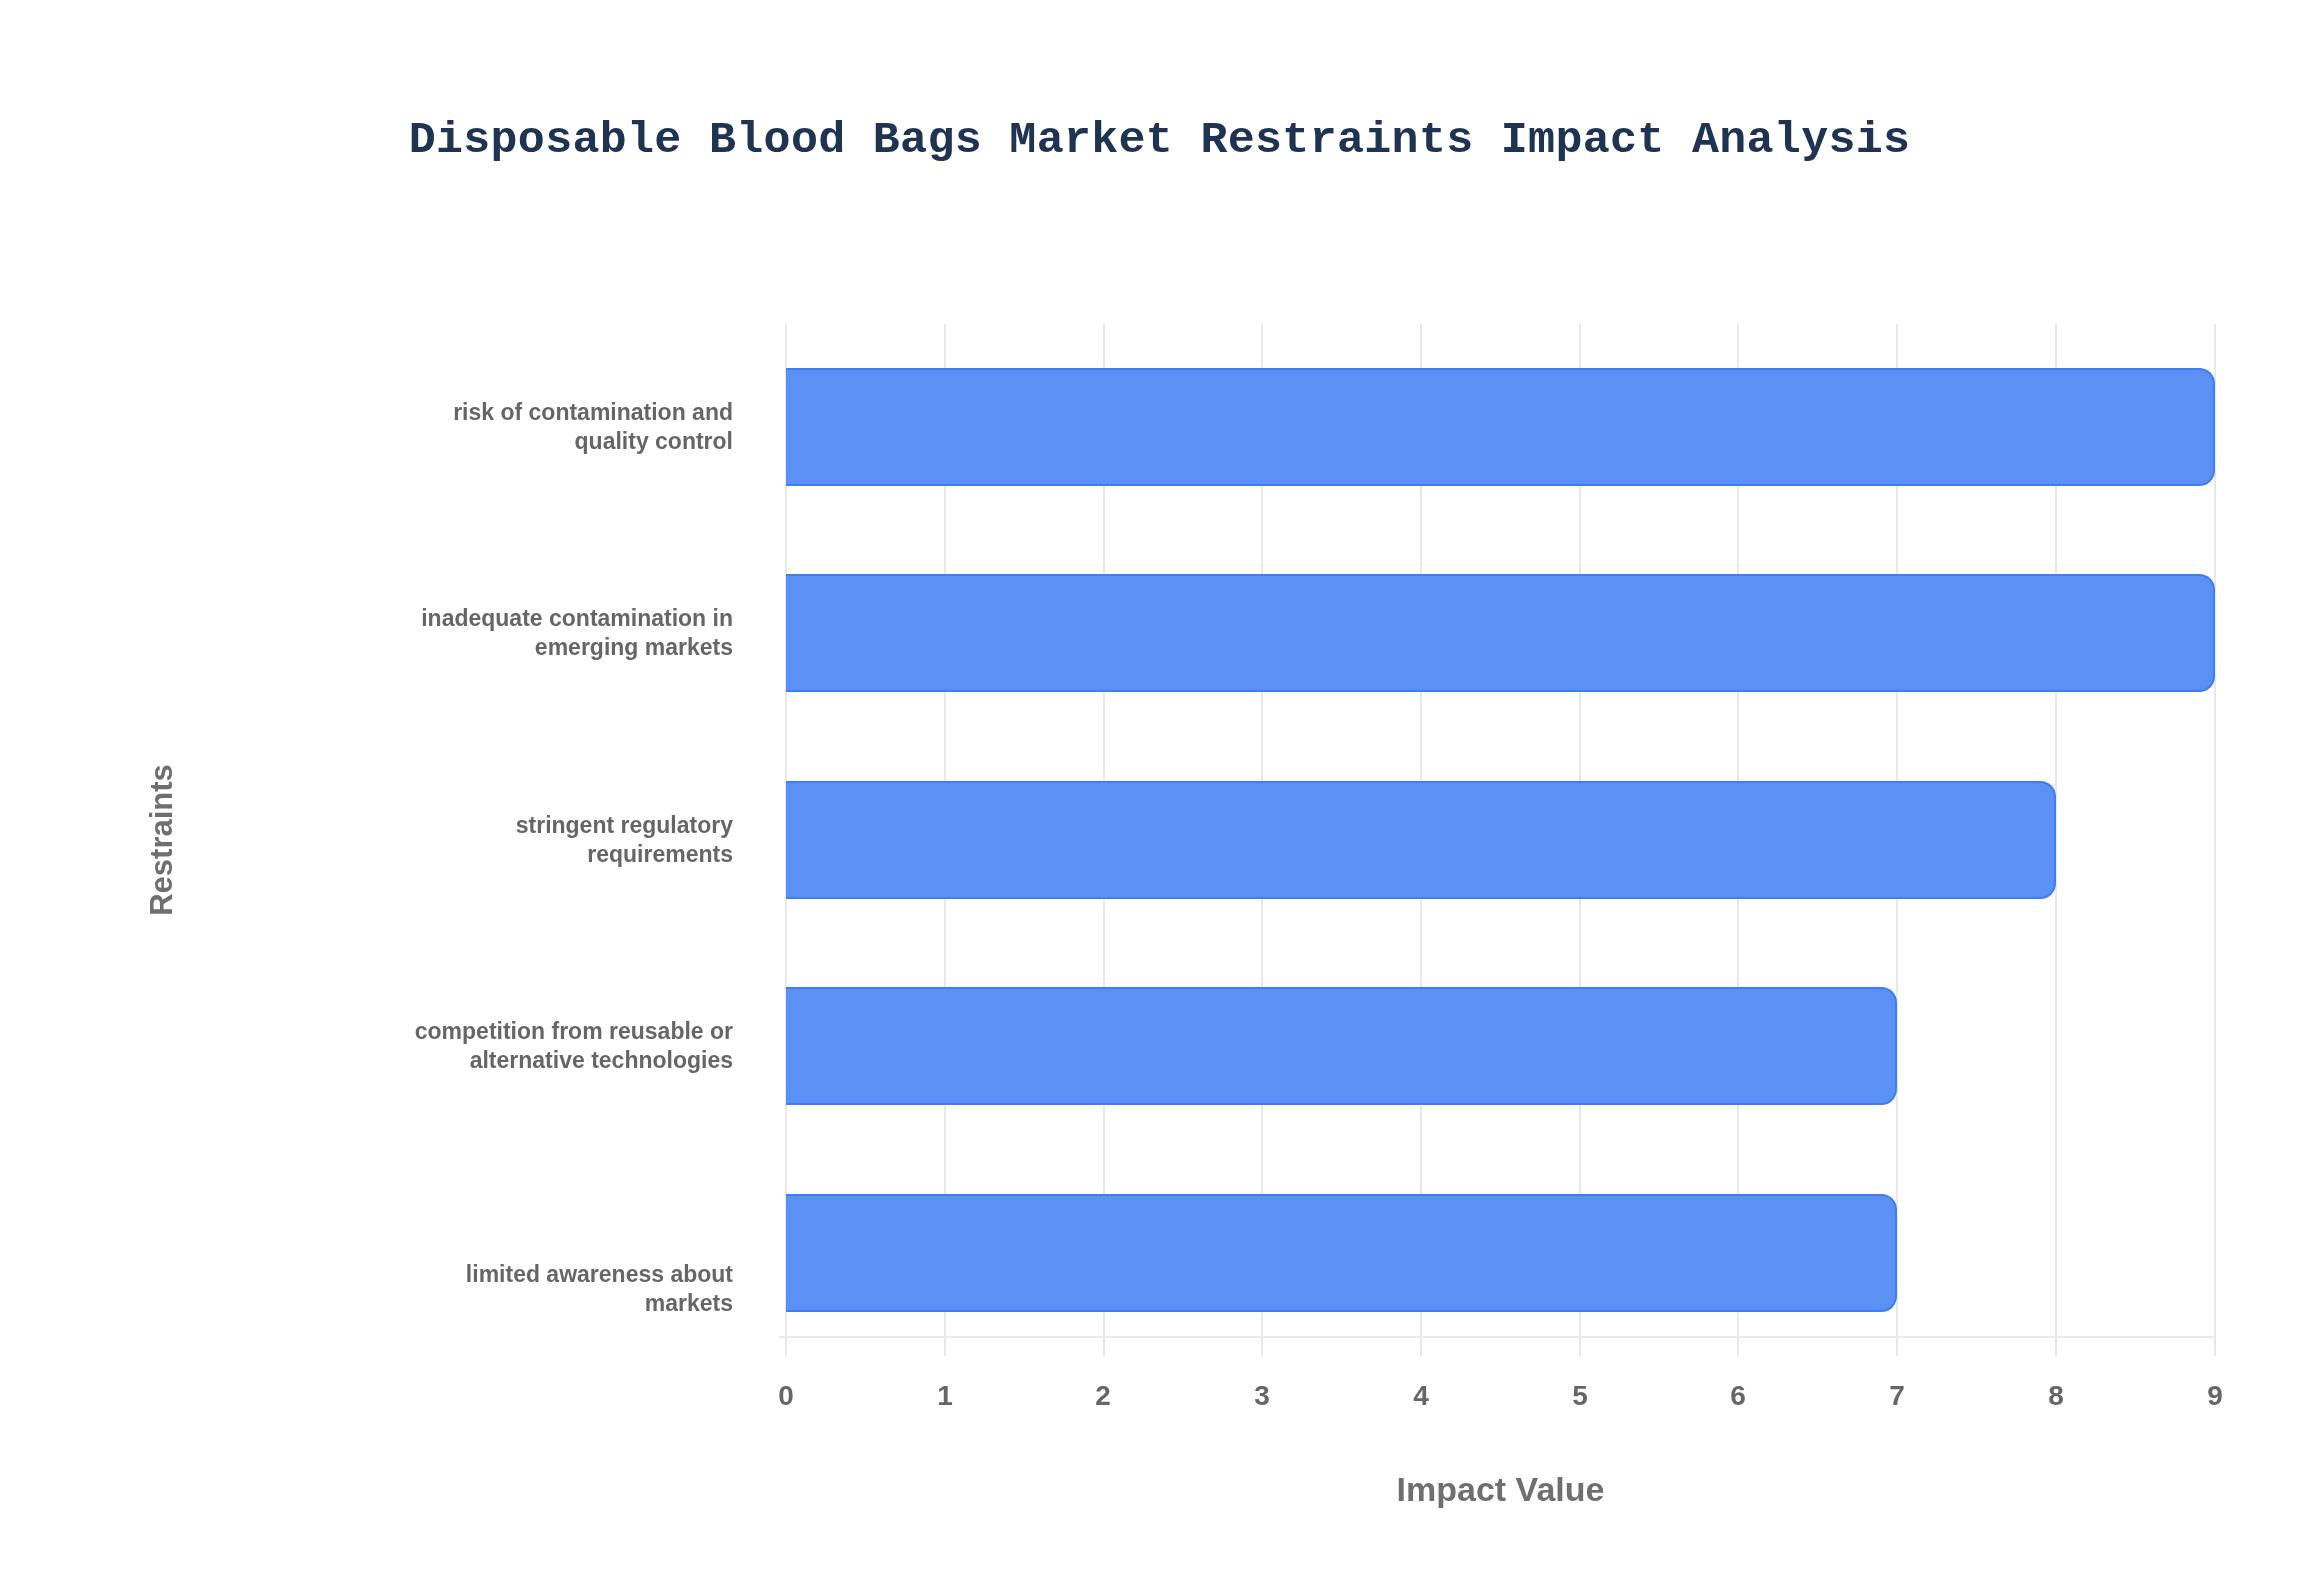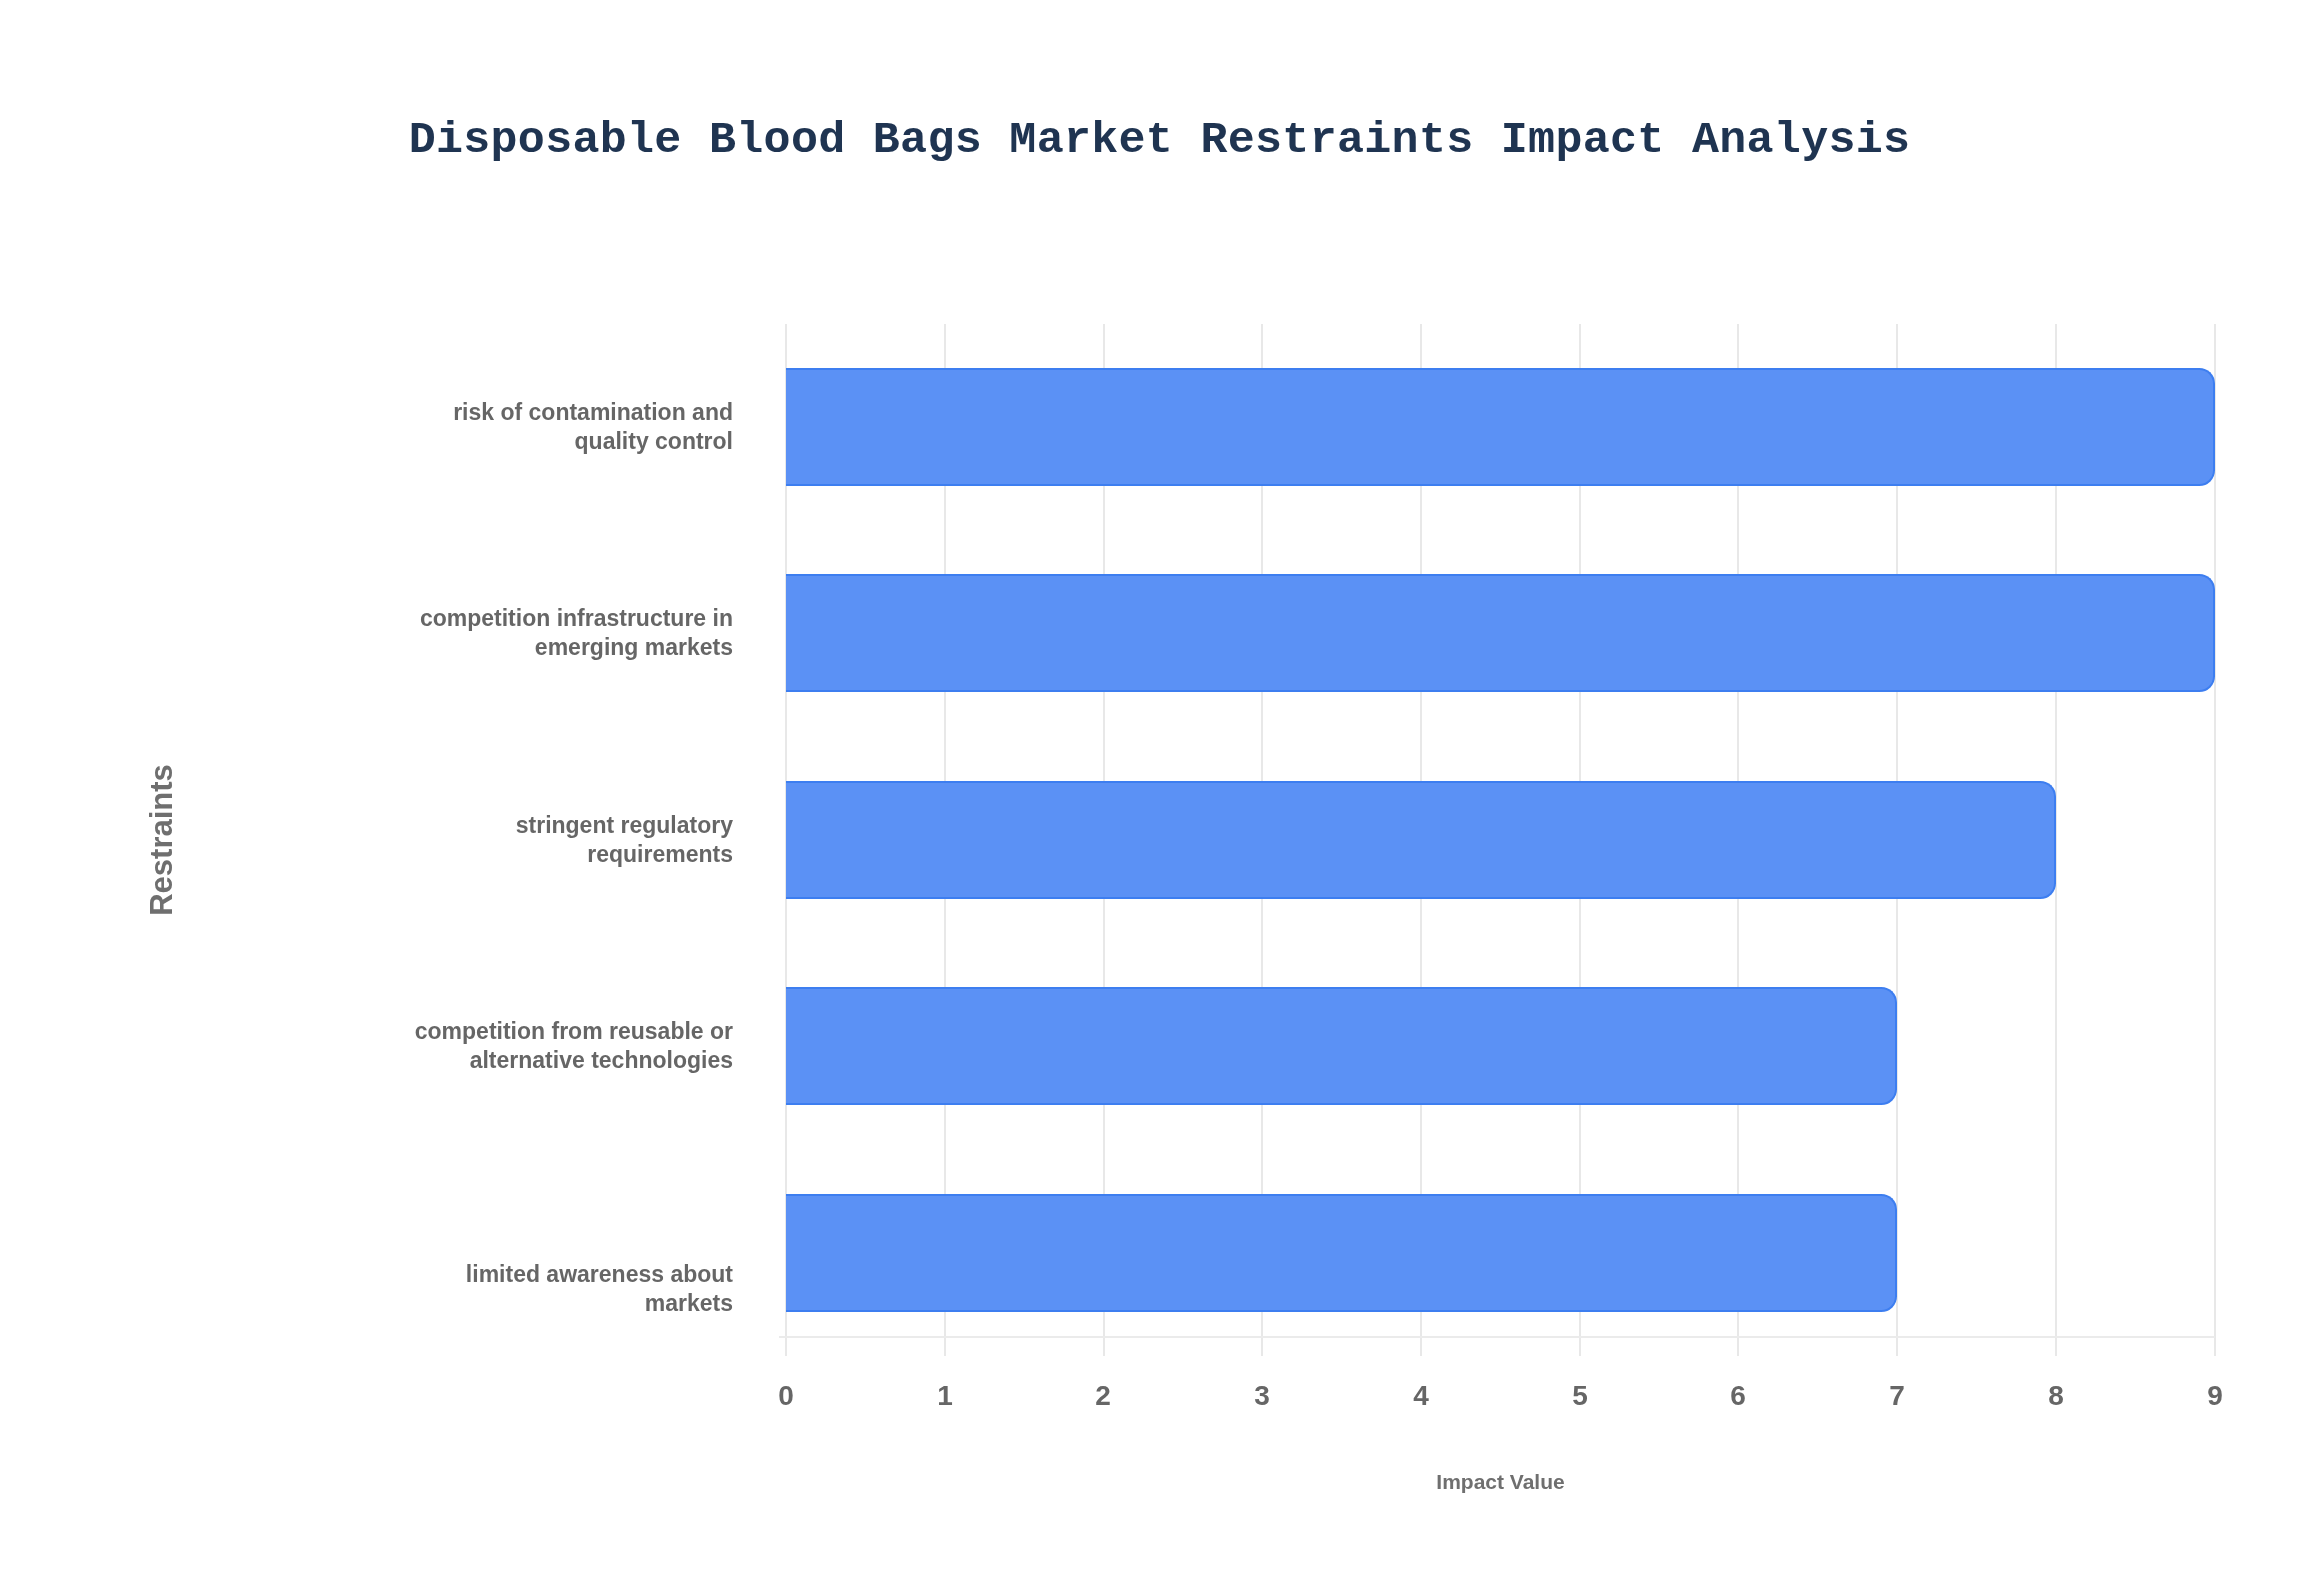--- a/index.html
+++ b/index.html
@@ -122,21 +122,21 @@
     color: #666666;
   }
 
   
   #xaxis-title {
     position: absolute;
     left: 786px;
     top: 1470px;
     width: 1429px;
     text-align: center;
-    font-size: 21px;
+    font-size: 34px;
     font-weight: bold;
     color: #6f6f6f;
   }
   #yaxis-title {
     position: absolute;
     left: 132px;
     top: 324px;
     width: 1032px;
     height: 60px;
     transform: rotate(-90deg);
@@ -157,21 +157,21 @@
   <div id="chart-title">Disposable Blood Bags Market Restraints Impact Analysis</div>
 
   <div id="yaxis-title">Restraints</div>
 
   <div id="ytick-layer">
       <div class="ytick" style="top: 44px; height: 118px;">
         <span>risk of contamination and</span>
         <span>quality control</span>
       </div>
       <div class="ytick" style="top: 250px; height: 118px;">
-        <span>competition infrastructure in</span>
+        <span>inadequate contamination in</span>
         <span>emerging markets</span>
       </div>
       <div class="ytick" style="top: 457px; height: 118px;">
         <span>stringent regulatory</span>
         <span>requirements</span>
       </div>
       <div class="ytick" style="top: 663px; height: 118px;">
         <span>competition from reusable or</span>
         <span>alternative technologies</span>
       </div>

